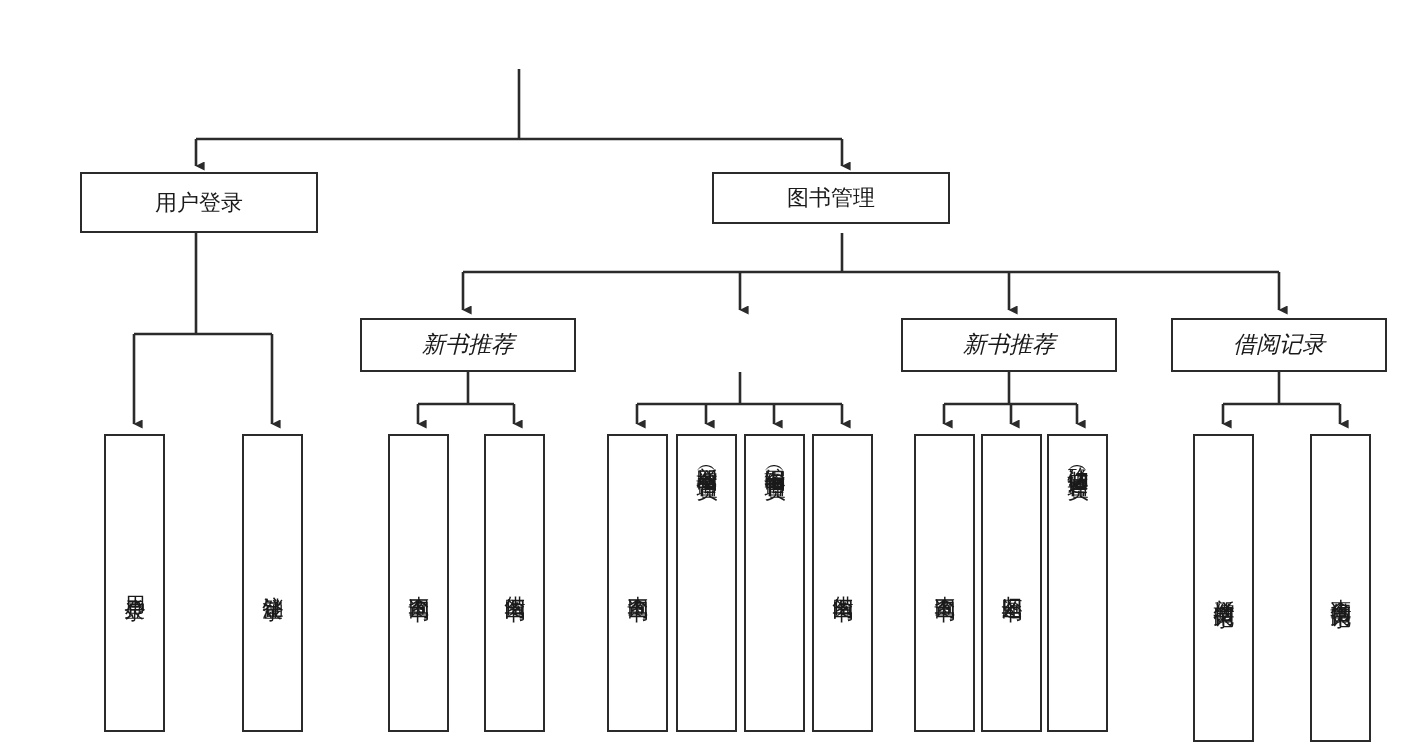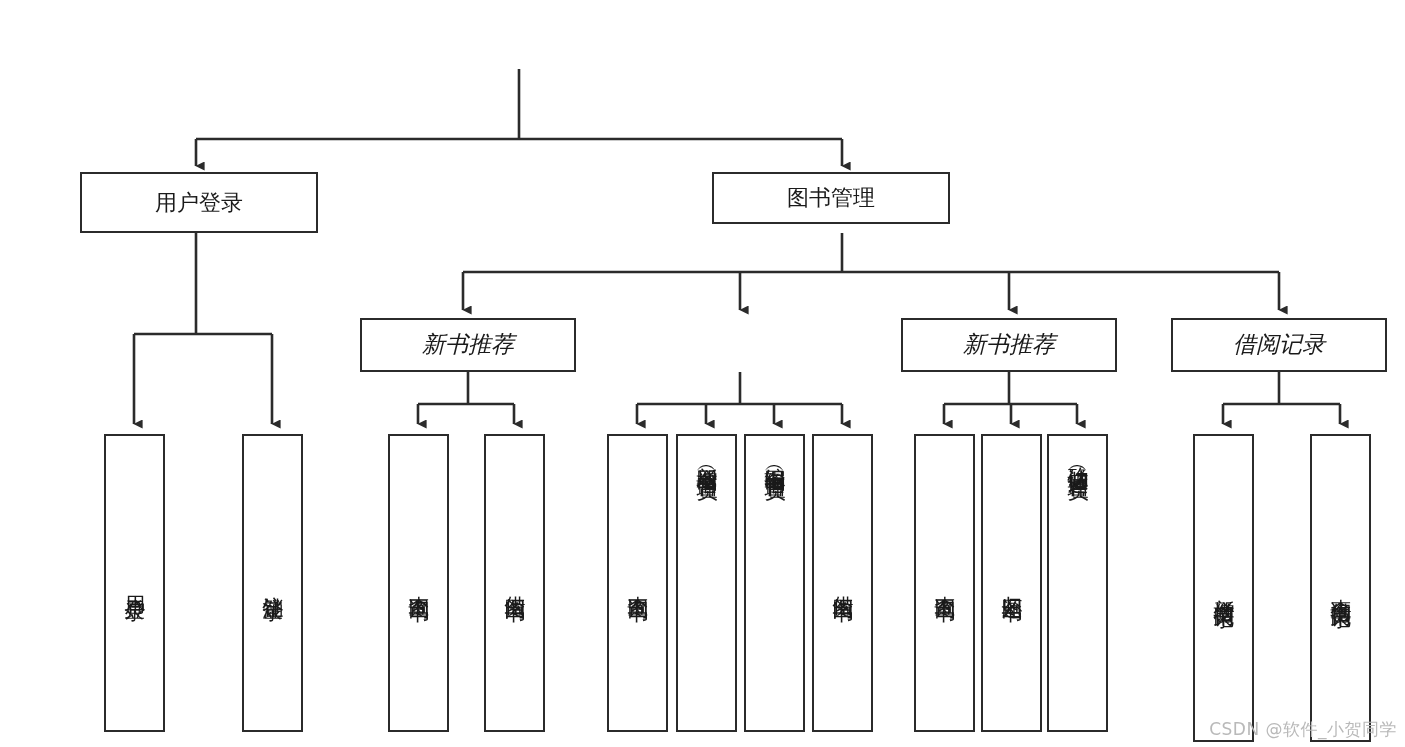--- a/index.html
+++ b/index.html
@@ -183,14 +183,13 @@
     <span class="node-label">确认归还（管理员）</span>
   </div>
 
   <div class="node leaf leaf-mid" style="left:1193px; top:434px; width:61px; height:308px;">
     <span class="node-label">新增借阅记录</span>
   </div>
   <div class="node leaf leaf-mid" style="left:1310px; top:434px; width:61px; height:308px;">
     <span class="node-label">查询借阅记录</span>
   </div>
 
-  <div id="watermark">CSDN @软件_小贺同学</div>
 </div>
 
 </body></html>

